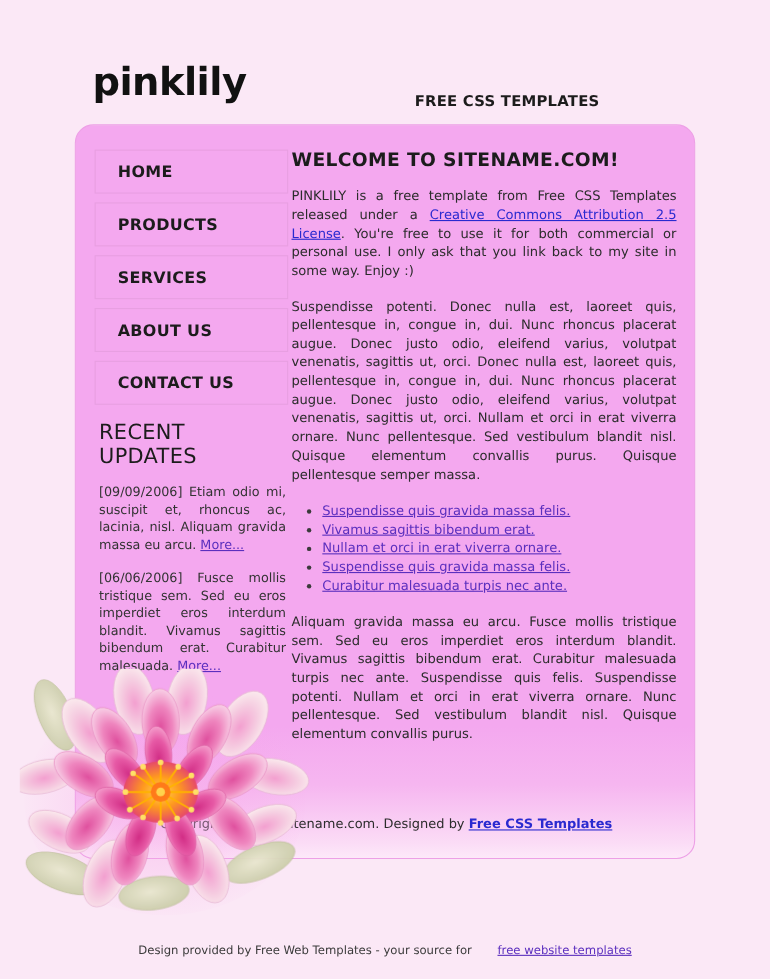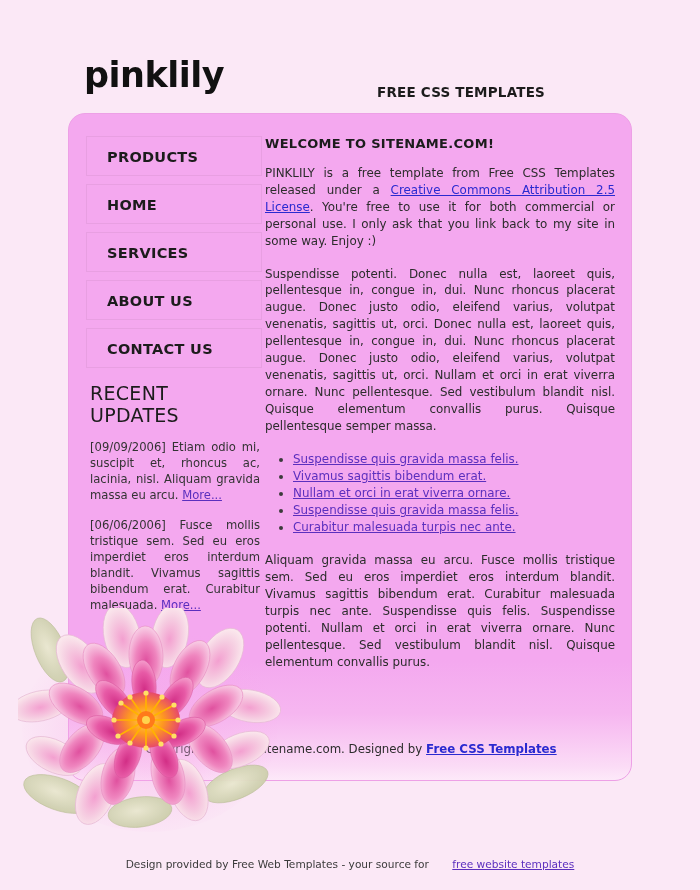--- a/index.html
+++ b/index.html
@@ -110,21 +110,21 @@
   }
 
   
   #content {
     position: absolute;
     left: 196px;
     top: 22px;
     width: 350px;
   }
   #content-title {
-    font-size: 13px;
+    font-size: 17px;
     font-weight: bold;
     letter-spacing: 0.3px;
     color: #1c1c1c;
     margin: 0 0 14px 0;
   }
   .body-p {
     font-size: 11.9px;
     line-height: 1.42;
     color: #2c2c2c;
     text-align: justify;
@@ -197,22 +197,22 @@
 <body>
 
 <div id="header">
   <div id="logo">pinklily</div>
   <div id="tagline">FREE CSS TEMPLATES</div>
 </div>
 
 <div id="panel">
 
   <div id="sidebar">
+    <a class="nav-item" href="#">HOME</a>
     <a class="nav-item" href="#">PRODUCTS</a>
-    <a class="nav-item" href="#">HOME</a>
     <a class="nav-item" href="#">SERVICES</a>
     <a class="nav-item" href="#">ABOUT US</a>
     <a class="nav-item" href="#">CONTACT US</a>
 
     <div id="updates-title">RECENT UPDATES</div>
 
     <div class="update">
       <span>[09/09/2006] Etiam odio mi, suscipit et, rhoncus ac, lacinia, nisl. Aliquam gravida massa eu arcu. </span><a class="more-link" href="#">More...</a>
     </div>
 

